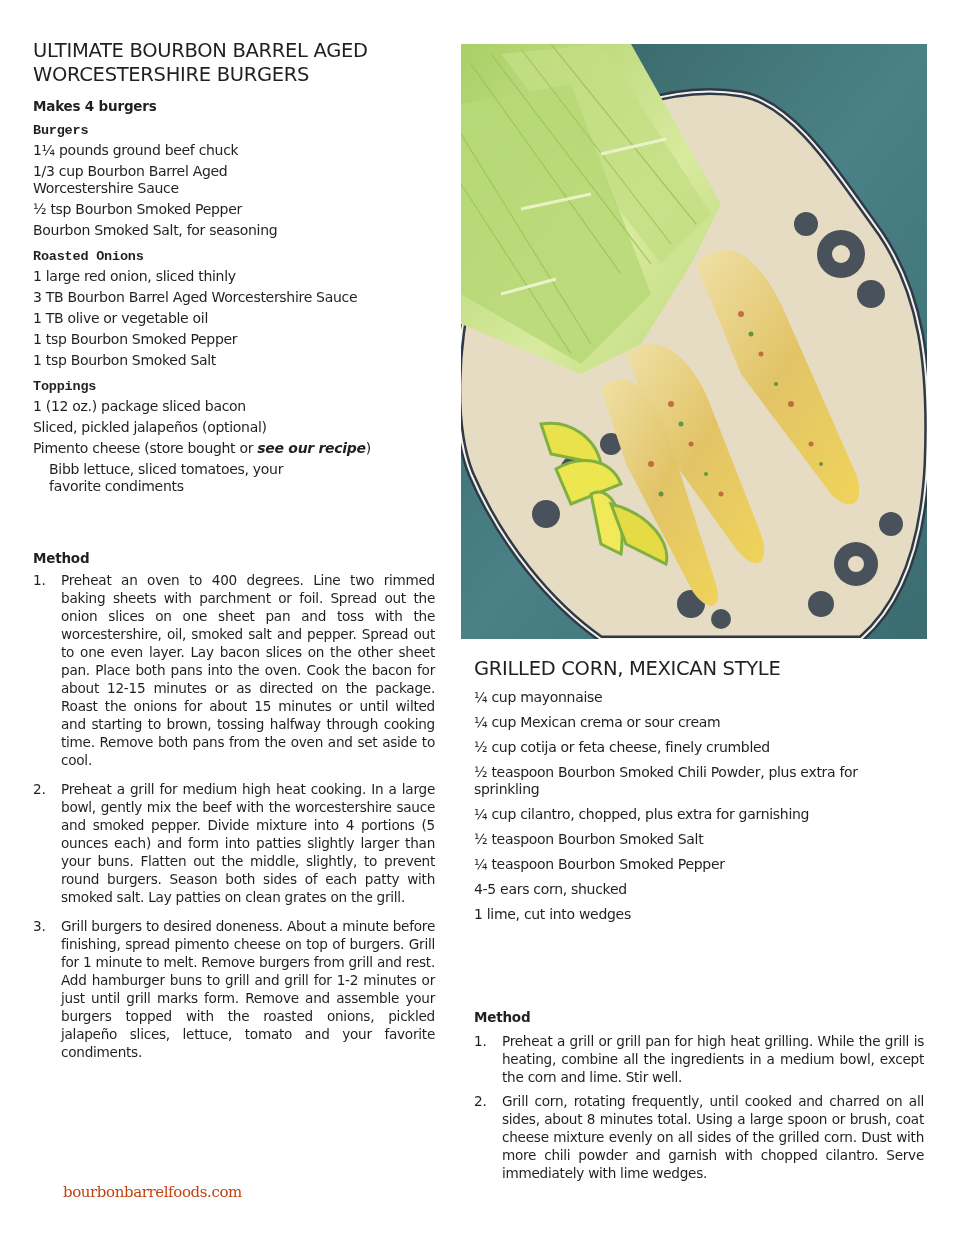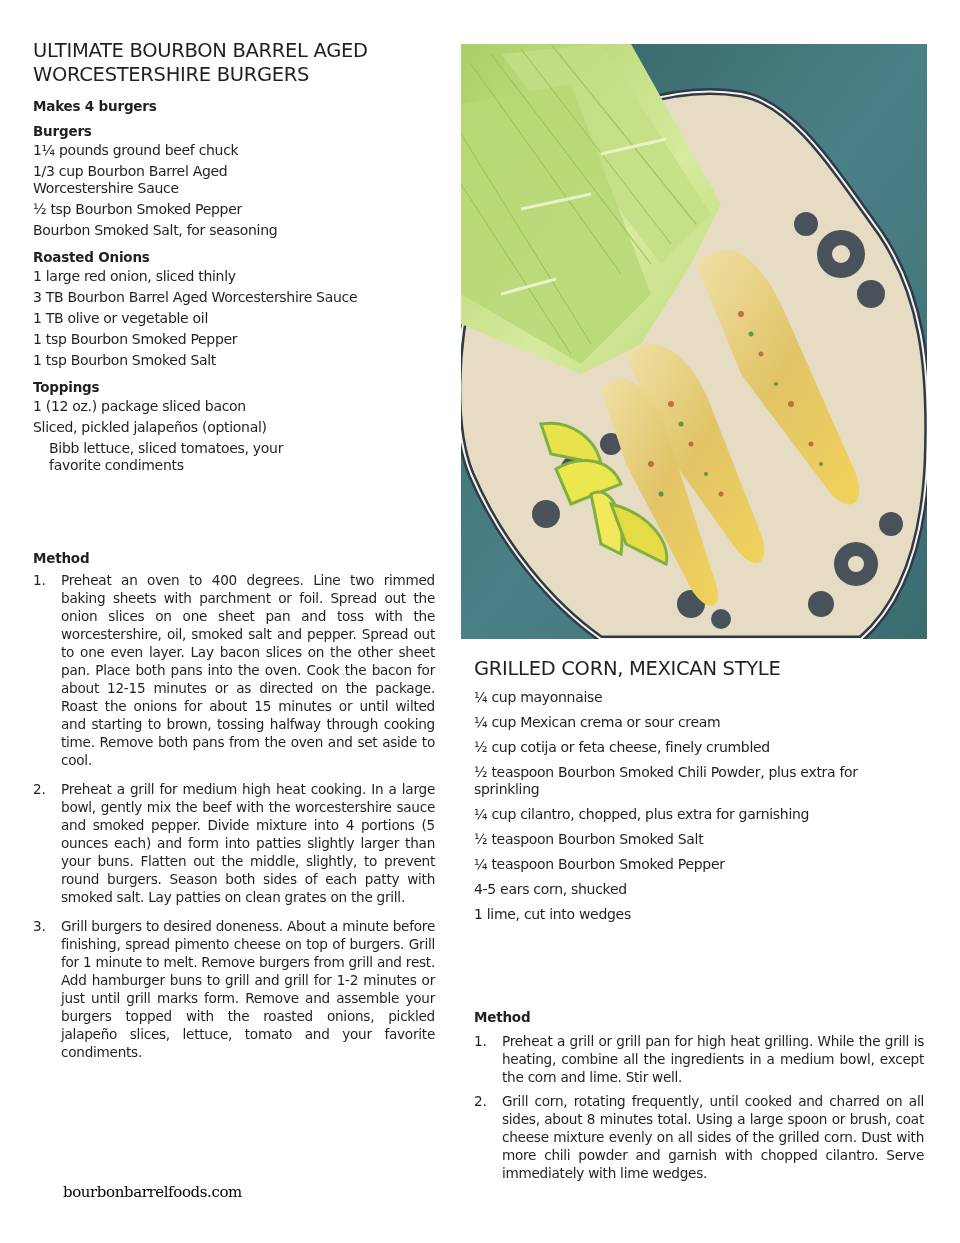--- a/index.html
+++ b/index.html
@@ -5,35 +5,35 @@
   * { box-sizing: border-box; margin: 0; padding: 0; }
   html, body { width: 960px; height: 1243px; background: #ffffff; overflow: hidden; }
   body { position: relative; font-family: "DejaVu Sans", sans-serif; color: #231f20; }
 
   .page { position: absolute; left: 0; top: 0; width: 960px; height: 1233px; }
 
   
   .left { position: absolute; left: 33px; top: 39px; width: 402px; }
   .title { font-family: "DejaVu Sans", sans-serif; font-weight: normal; font-size: 19.5px; line-height: 24px; letter-spacing: -0.3px; color: #231f20; }
   .makes { font-weight: bold; font-size: 13.5px; margin-top: 10px; line-height: 18px; letter-spacing: -0.2px; }
-  .section-head { font-weight: bold; font-size: 13.5px; margin-top: 7px; line-height: 18px; letter-spacing: -0.2px; }
+  .section-head { font-weight: bold; font-size: 13.5px; margin-top: 7px; line-height: 18px; letter-spacing: -0.2px; font-family: Liberation Mono, monospace; }
   .ing-list { list-style: none; }
   .ing-list li { font-size: 14px; line-height: 17px; padding: 2px 0; letter-spacing: -0.3px; }
   .ing-list li .em { font-weight: bold; font-style: italic; }
 
   .method-head { font-weight: bold; font-size: 13.5px; line-height: 18px; letter-spacing: -0.2px; }
   .steps { list-style: none; }
   .steps li { position: relative; padding-left: 28px; font-size: 13.6px; line-height: 18px; text-align: justify; letter-spacing: -0.25px; }
   .steps li .num { position: absolute; left: 0; top: 0; }
 
   .left-method { position: absolute; left: 33px; top: 549px; width: 402px; }
   .left-method .steps { margin-top: 4px; }
   .left-method .steps li { margin-bottom: 11px; }
 
-  .footer-url { position: absolute; left: 63px; top: 1183px; font-family: "DejaVu Serif", serif; font-size: 15px; color: #000000; letter-spacing: -0.4px; }
+  .footer-url { position: absolute; left: 63px; top: 1183px; font-family: "DejaVu Serif", serif; font-size: 15px; color: #c2410c; letter-spacing: -0.4px; }
 
   
   .photo { position: absolute; left: 461px; top: 44px; width: 466px; height: 595px; overflow: hidden; background: #3f7276; }
   .photo svg { display: block; }
 
   
   .right { position: absolute; left: 474px; top: 657px; width: 450px; }
   .right .title { font-size: 19.5px; }
   .right .makes { margin-top: 6px; }
   .right .ing-list { margin-top: 4px; }
@@ -68,20 +68,21 @@
       <li>3 TB Bourbon Barrel Aged Worcestershire Sauce</li>
       <li>1 TB olive or vegetable oil</li>
       <li>1 tsp Bourbon Smoked Pepper</li>
       <li>1 tsp Bourbon Smoked Salt</li>
     </ul>
 
     <div class="section-head">Toppings</div>
     <ul class="ing-list">
       <li>1 (12 oz.) package sliced bacon</li>
       <li>Sliced, pickled jalapeños (optional)</li>
+      <li><span>Pimento cheese (store bought or </span><span class="em">see our recipe</span><span>)</span></li>
       <li style="width:260px;margin-left:16px;">Bibb lettuce, sliced tomatoes, your favorite condiments</li>
     </ul>
   </div>
 
   <div class="left-method">
     <div class="method-head">Method</div>
     <ol class="steps">
       <li><span class="num">1.</span><span>Preheat an oven to 400 degrees. Line two rimmed baking sheets with parchment or foil. Spread out the onion slices on one sheet pan and toss with the worcestershire, oil, smoked salt and pepper. Spread out to one even layer. Lay bacon slices on the other sheet pan. Place both pans into the oven. Cook the bacon for about 12-15 minutes or as directed on the package. Roast the onions for about 15 minutes or until wilted and starting to brown, tossing halfway through cooking time. Remove both pans from the oven and set aside to cool.</span></li>
       <li><span class="num">2.</span><span>Preheat a grill for medium high heat cooking. In a large bowl, gently mix the beef with the worcestershire sauce and smoked pepper.  Divide mixture into 4 portions (5 ounces each) and form into patties slightly larger than your buns. Flatten out the middle, slightly, to prevent round burgers. Season both sides of each patty with smoked salt. Lay patties on clean grates on the grill.</span></li>
       <li><span class="num">3.</span><span>Grill burgers to desired doneness.  About a minute before finishing, spread pimento cheese on top of burgers. Grill for 1 minute to melt. Remove burgers from grill and rest. Add hamburger buns to grill and grill for 1-2 minutes or just until grill marks form. Remove and assemble your burgers topped with the roasted onions, pickled jalapeño slices, lettuce, tomato and your favorite condiments.</span></li>

